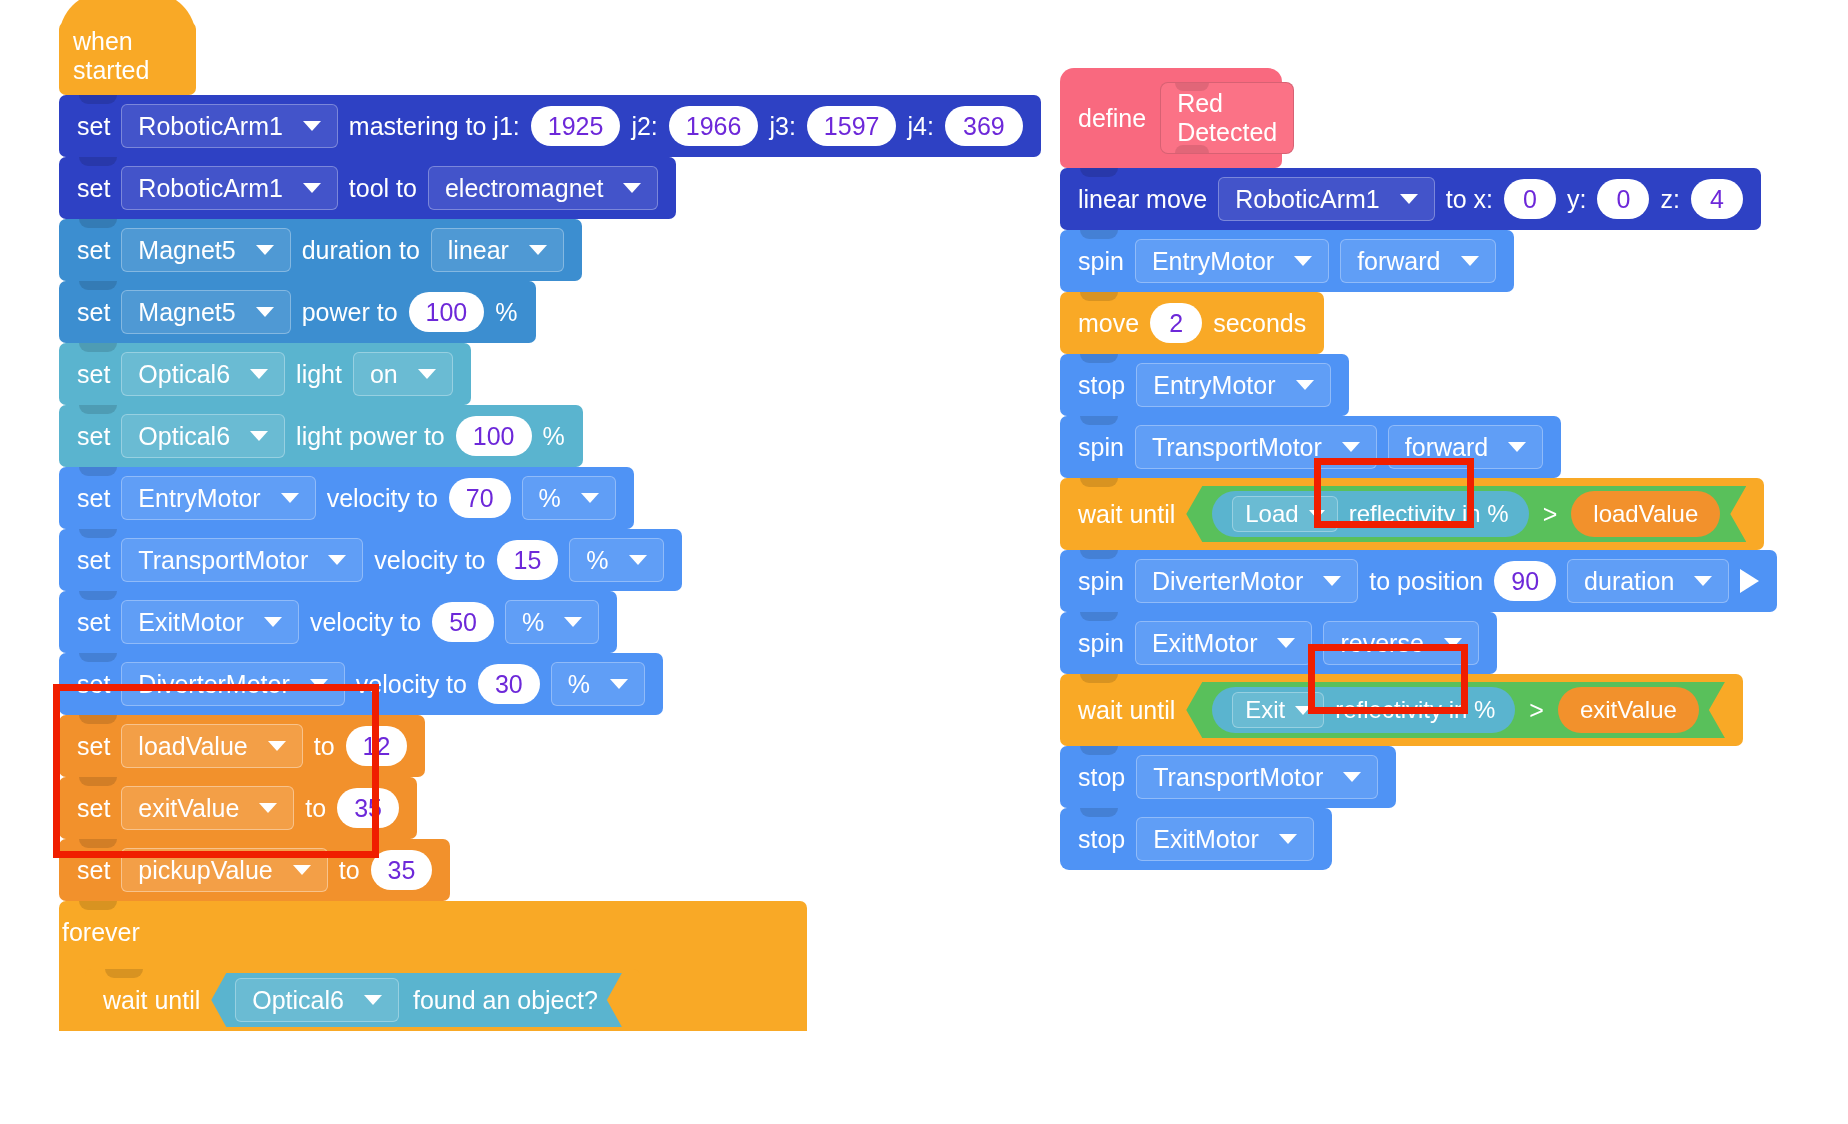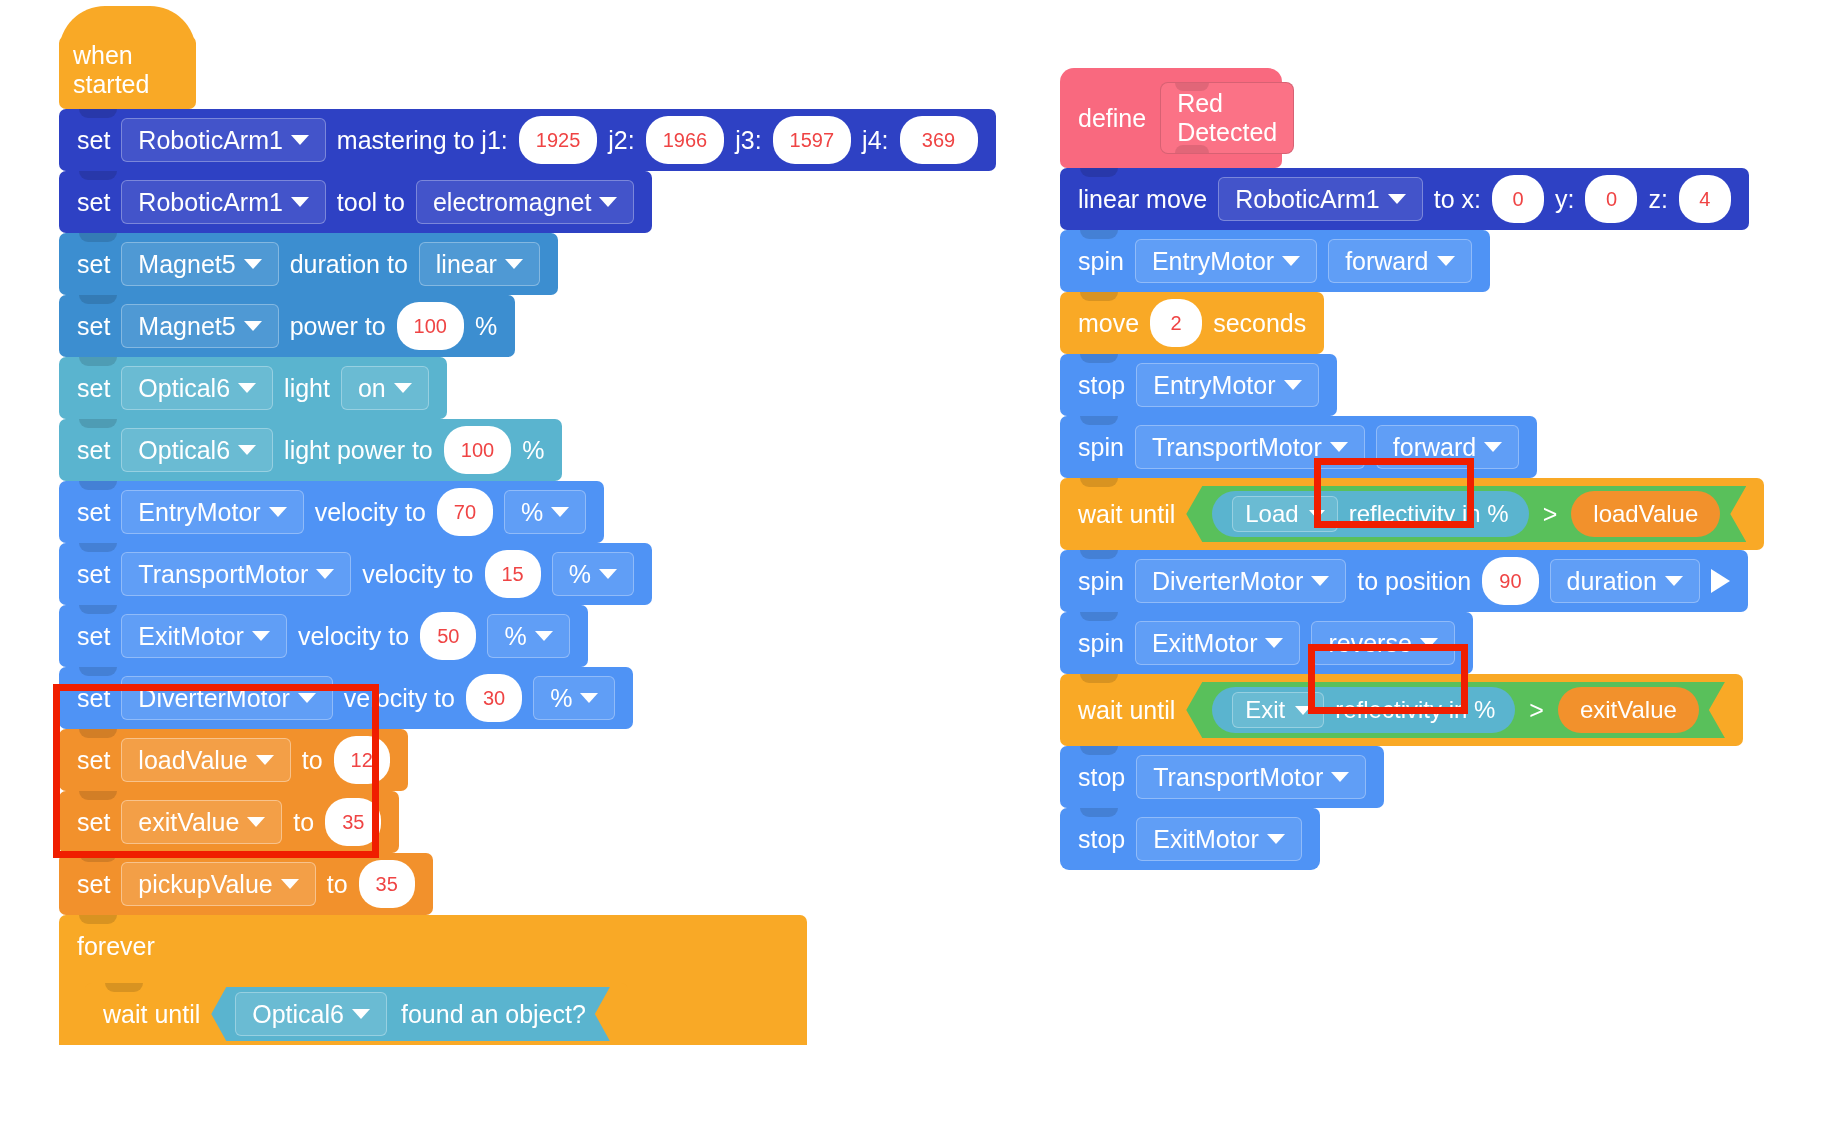--- a/index.html
+++ b/index.html
@@ -46,21 +46,21 @@
   .blk.mid   { background: #3c8ed0; }   
   .blk.teal  { background: #5ab4cf; }   
   .blk.motor { background: #4f93f5; }   
   .blk.var   { background: #f2912c; }   
   .blk.ctrl  { background: #f9a926; }   
 
   
   .dd {
     display: inline-flex;
     align-items: center;
-    gap: 8px;
+    gap: 20px;
     height: 44px;
     padding: 0 16px;
     border-radius: 6px;
     background: rgba(255,255,255,0.10);
     border: 1px solid rgba(255,255,255,0.30);
     font-size: 25px;
     color: #ffffff;
   }
   .dd .caret {
     width: 0; height: 0;
@@ -70,26 +70,26 @@
     flex: none;
   }
   .blk.var .dd { background: rgba(255,255,255,0.13); border-color: rgba(255,255,255,0.38); }
 
   
   .num {
     display: inline-flex;
     align-items: center;
     justify-content: center;
     min-width: 52px;
-    height: 48px;
+    height: 40px;
     padding: 0 17px;
     border-radius: 22px;
     background: #ffffff;
-    color: #ef4444;
-    font-size: 20px;
+    color: #6d28d9;
+    font-size: 25px;
   }
   .num.wide { min-width: 78px; }
 
   .lbl { color: #ffffff; font-size: 25px; }
 
   
   .play {
     width: 0; height: 0;
     border-top: 12px solid transparent;
     border-bottom: 12px solid transparent;
@@ -217,21 +217,21 @@
   }
 
   
   .cblock { position: relative; width: max-content; }
   .cblock .chead {
     position: relative;
     width: 748px; height: 62px;
     background: #f9a926;
     border-radius: 7px 7px 0 0;
     display: flex; align-items: center;
-    padding-left: 18px;
+    padding-left: 3px;
     color: #fff; font-size: 25px;
   }
   .cblock .chead::before {
     content:"";
     position:absolute; left:20px; top:0;
     width:38px; height:9px;
     border-radius: 0 0 9px 9px;
     background: rgba(0,0,0,0.13);
   }
   .cblock .cbody {
@@ -248,21 +248,21 @@
     border: 7px solid #f01e00;
     pointer-events: none;
     z-index: 40;
   }
 </style>
 </head>
 <body>
 
 <div id="stage">
 
-  <div class="script" style="left:59px; top:36px;">
+  <div class="script" style="left:59px; top:22px;">
 
     <div class="hat">
       <span>when started</span>
     </div>
 
     <div class="blk dark">
       <span class="lbl">set</span>
       <span class="dd">
         <span>RoboticArm1</span>
         <i class="caret"></i>

